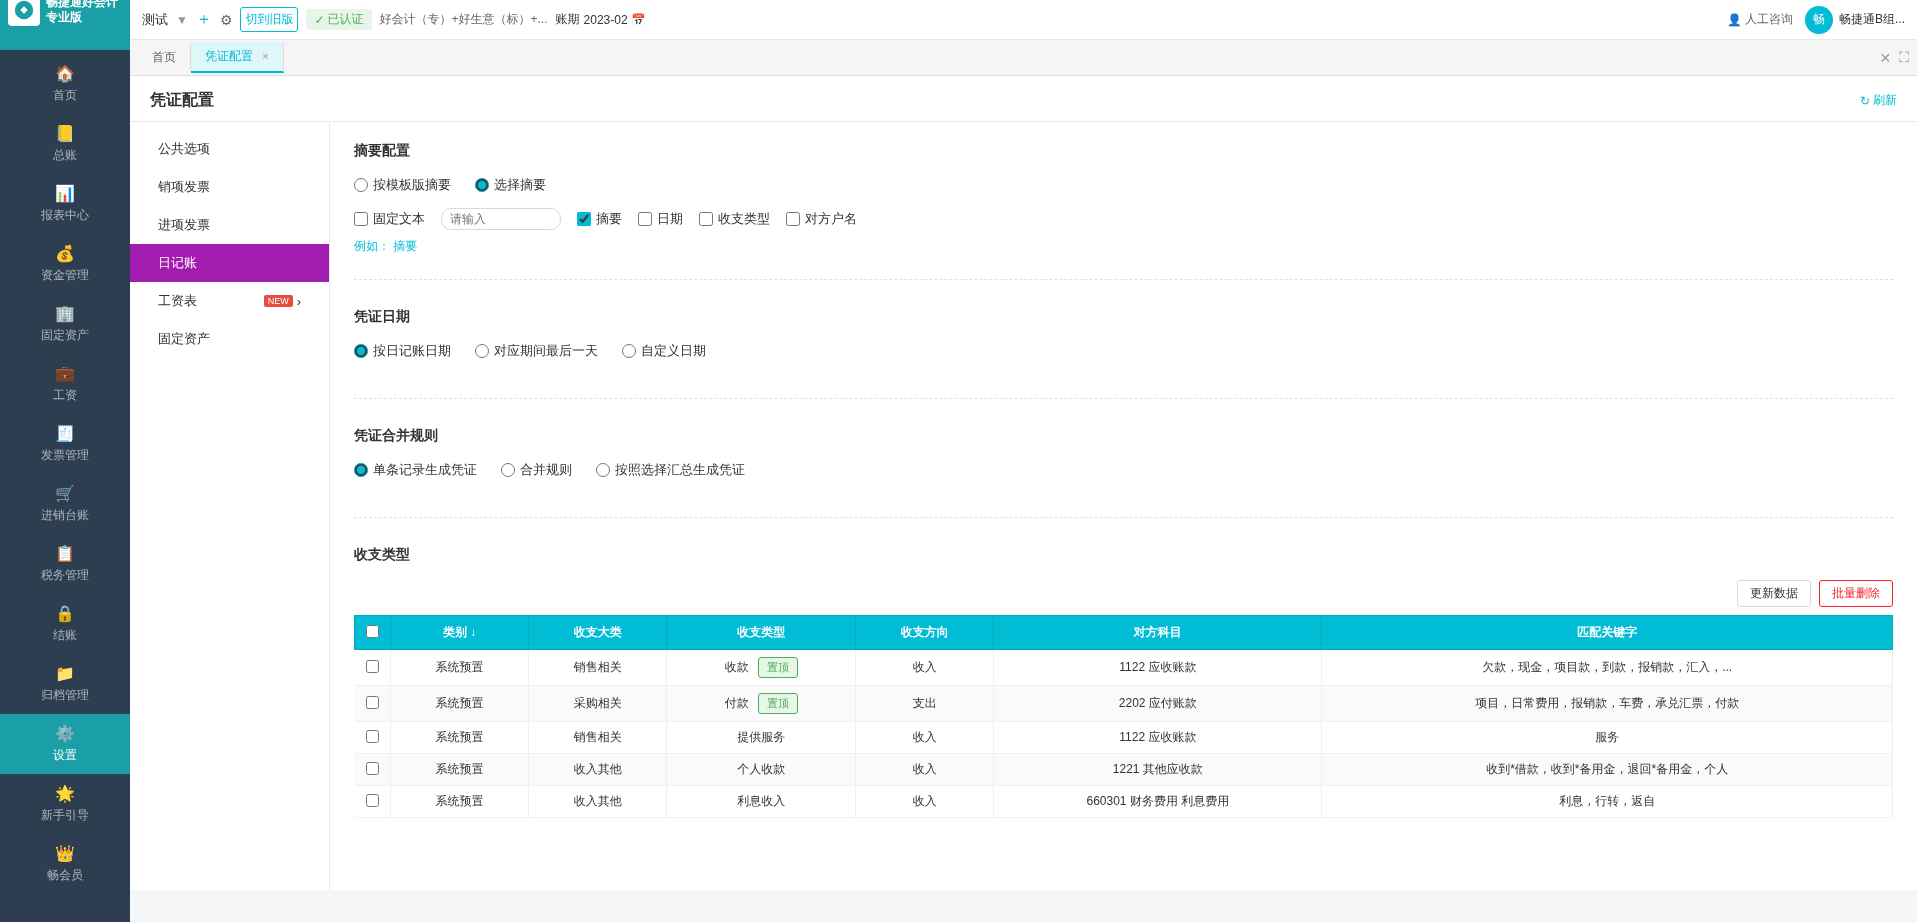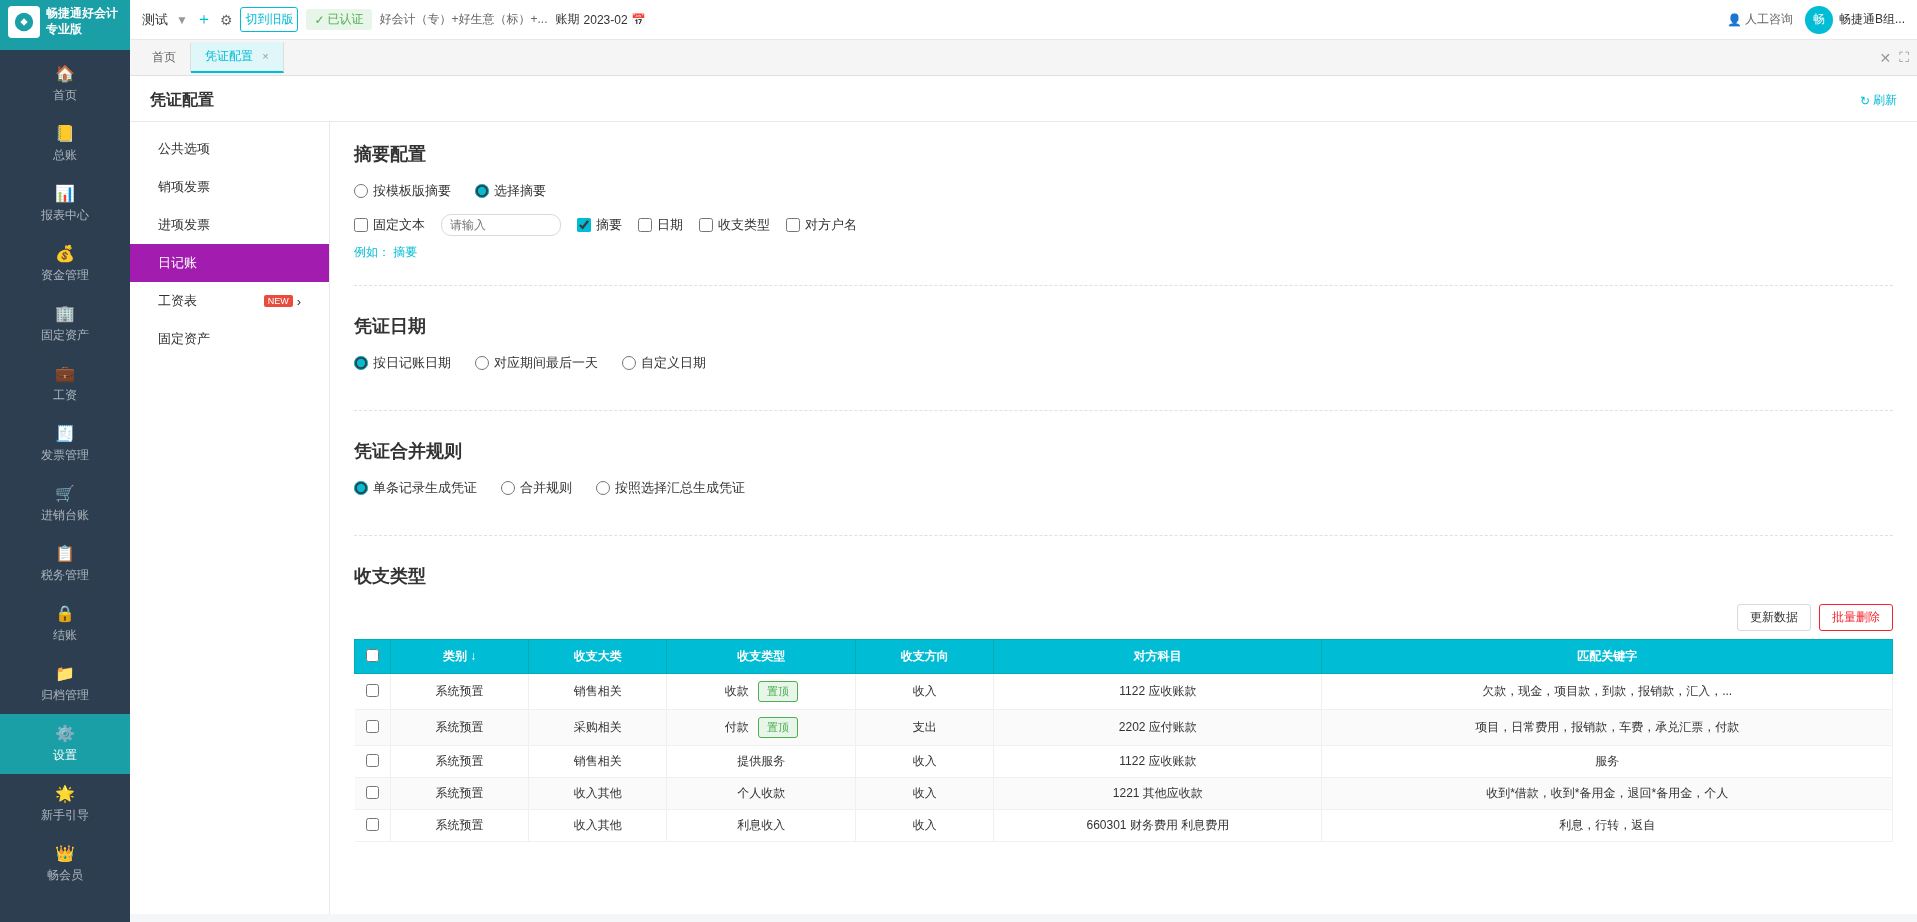--- a/index.html
+++ b/index.html
@@ -1,20 +1,20 @@
 <!DOCTYPE html>
 <html><head>
   <meta charset="utf-8">
   <style>
     * { box-sizing: border-box; margin: 0; padding: 0; }
     body { font-family: 'Microsoft YaHei', Arial, sans-serif; font-size: 13px; color: #333; background: #f0f2f5; display: flex; height: 922px; overflow: hidden; }
 
     
     .sidebar { width: 130px; background: #2c3e50; color: #fff; display: flex; flex-direction: column; height: 100%; flex-shrink: 0; }
-    .sidebar-logo { background: #1a9fa6; padding: 6px 8px; display: flex; align-items: flex-start; gap: 6px; height: 50px; }
+    .sidebar-logo { background: #1a9fa6; padding: 24px 8px; display: flex; align-items: flex-end; gap: 6px; height: 50px; }
     .sidebar-logo-icon { width: 32px; height: 32px; background: #fff; border-radius: 4px; display: flex; align-items: center; justify-content: center; }
     .sidebar-logo-icon svg { width: 22px; height: 22px; }
     .sidebar-logo-text { font-size: 12px; line-height: 1.3; color: #fff; font-weight: bold; }
     .sidebar-nav { display: flex; flex-direction: column; padding-top: 4px; }
     .sidebar-item { display: flex; flex-direction: column; align-items: center; padding: 10px 4px; cursor: pointer; color: #adb5bd; gap: 4px; font-size: 12px; }
     .sidebar-item.active { background: #1a9fa6; color: #fff; }
     .sidebar-item-icon { font-size: 16px; }
 
     
     .main { flex: 1; display: flex; flex-direction: column; height: 100%; overflow: hidden; }
@@ -55,21 +55,21 @@
     .content-layout { display: flex; min-height: calc(100vh - 200px); }
     .left-menu { width: 200px; background: #fff; border-right: 1px solid #e8e8e8; padding: 8px 0; flex-shrink: 0; }
     .left-menu-item { padding: 10px 28px; font-size: 13px; color: #333; cursor: pointer; display: flex; align-items: center; justify-content: space-between; }
     .left-menu-item.active { background: #a21caf; color: #fff; }
     .left-menu-item .badge { background: #e74c3c; color: #fff; font-size: 9px; padding: 1px 4px; border-radius: 2px; }
     .right-content { flex: 1; padding: 20px 24px; background: #fff; }
 
     
     .section { margin-bottom: 28px; border-bottom: 1px dashed #e0e0e0; padding-bottom: 24px; }
     .section:last-child { border-bottom: none; }
-    .section-title { font-size: 18px; font-weight: bold; color: #333; margin-bottom: 16px; }
+    .section-title { font-size: 14px; font-weight: bold; color: #333; margin-bottom: 16px; }
 
     
     .radio-group { display: flex; gap: 24px; align-items: center; margin-bottom: 14px; }
     .radio-item { display: flex; align-items: center; gap: 5px; cursor: pointer; }
     .radio-item input[type="radio"] { accent-color: #00bcd4; width: 14px; height: 14px; }
 
     
     .checkbox-group { display: flex; align-items: center; gap: 16px; margin-bottom: 8px; }
     .checkbox-item { display: flex; align-items: center; gap: 5px; cursor: pointer; }
     .checkbox-item input[type="checkbox"] { accent-color: #00bcd4; width: 14px; height: 14px; }

